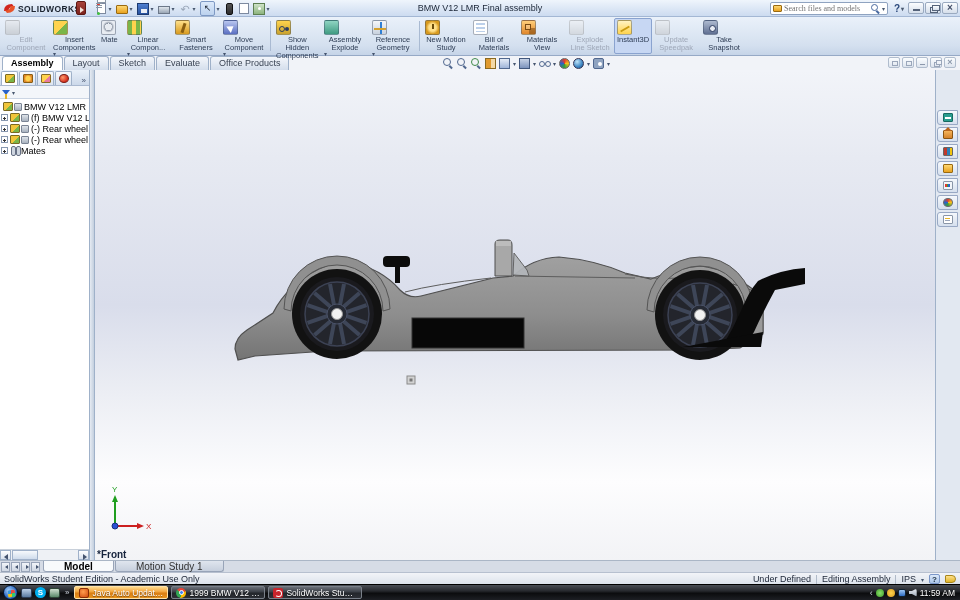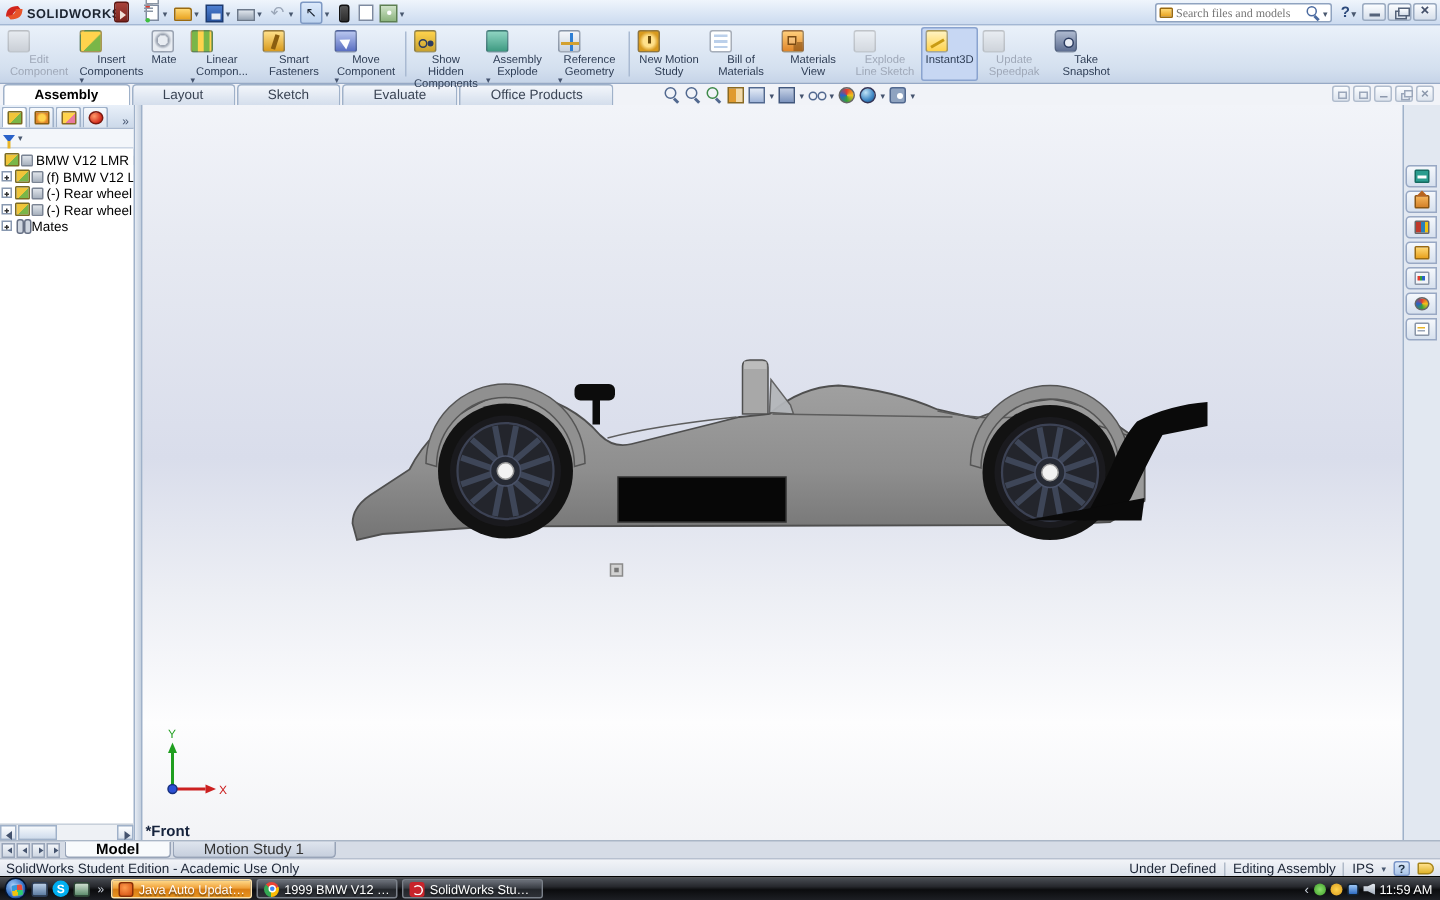--- a/index.html
+++ b/index.html
@@ -83,21 +83,21 @@
 .i-i3d{background:linear-gradient(#fff3c2,#ffd34d)}
 .i-i3d::after{content:"";position:absolute;left:2px;top:7px;width:10px;height:2px;background:#c99b12;transform:rotate(-30deg)}
 .i-spk{background:linear-gradient(#e8ebf0,#b8c0cc)}
 .i-snap{background:linear-gradient(#aebad0,#5f6f92);border-radius:3px}
 .i-snap::after{content:"";position:absolute;left:4.5px;top:4px;width:5px;height:5px;background:#e8ecf4;border-radius:50%;border:1px solid #2c3c60}
 #dswm{right:2px;top:20px;width:46px;height:34px;font-size:26px;font-style:italic;font-weight:bold;color:#cbd3e0;line-height:34px;text-align:center;letter-spacing:-2px}
 
 
 #tabrow{left:0;top:56px;width:960px;height:14px;background:#f1f3f8;z-index:20}
 .cmtabs{left:2px;top:0;display:flex}
-.cmtab{height:14px;padding:1px 20px 0;font-size:9px;color:#3a4454;background:linear-gradient(#f3f6fb,#d4deec);border:1px solid #9fb1c9;border-bottom:none;border-radius:3px 3px 0 0;margin-right:1px;white-space:nowrap}
+.cmtab{height:14px;padding:1px 8px 0;font-size:9px;color:#3a4454;background:linear-gradient(#f3f6fb,#d4deec);border:1px solid #9fb1c9;border-bottom:none;border-radius:3px 3px 0 0;margin-right:1px;white-space:nowrap}
 .cmtab.active{background:#fff;font-weight:bold;color:#000}
 
 
 #hud{left:443px;top:57px;height:13px;display:flex;gap:3px;align-items:center;z-index:21}
 .hicon{width:11px;height:11px;position:relative;display:inline-block}
 .h-mag::before{content:"";position:absolute;left:0;top:0;width:6px;height:6px;border:1.5px solid #51688f;border-radius:50%}
 .h-mag::after{content:"";position:absolute;left:7px;top:7px;width:4px;height:1.5px;background:#51688f;transform:rotate(45deg);transform-origin:0 0}
 .h-prev::before{border-color:#3f8a4a}
 .h-section{background:linear-gradient(90deg,#e09a2f 50%,#f3d9a8 50%);border:1px solid #8a6a22}
 .h-cube{background:linear-gradient(#e4ebf6,#9fb4d8);border:1px solid #51688f}
@@ -262,20 +262,21 @@
         <span class="ic-traffic"></span>
       </span>
     <span class="sbt">
         <span class="ic-props"></span>
       </span>
     <span class="sbt">
         <span class="sico ic-opt"></span>
         <span class="dr">▾</span>
       </span>
   </div>
+  <div id="wintitle" class="abs">BMW V12 LMR Final assembly</div>
   <div class="search abs">
     <span class="ic-fold"></span>
     <input type="text" placeholder="Search files and models" style="">
     <span class="mag"></span>
     <span class="dropc">▾</span>
   </div>
   <div class="help abs">
       <span>?</span>
       <span class="dropc">▾</span>
     </div>

